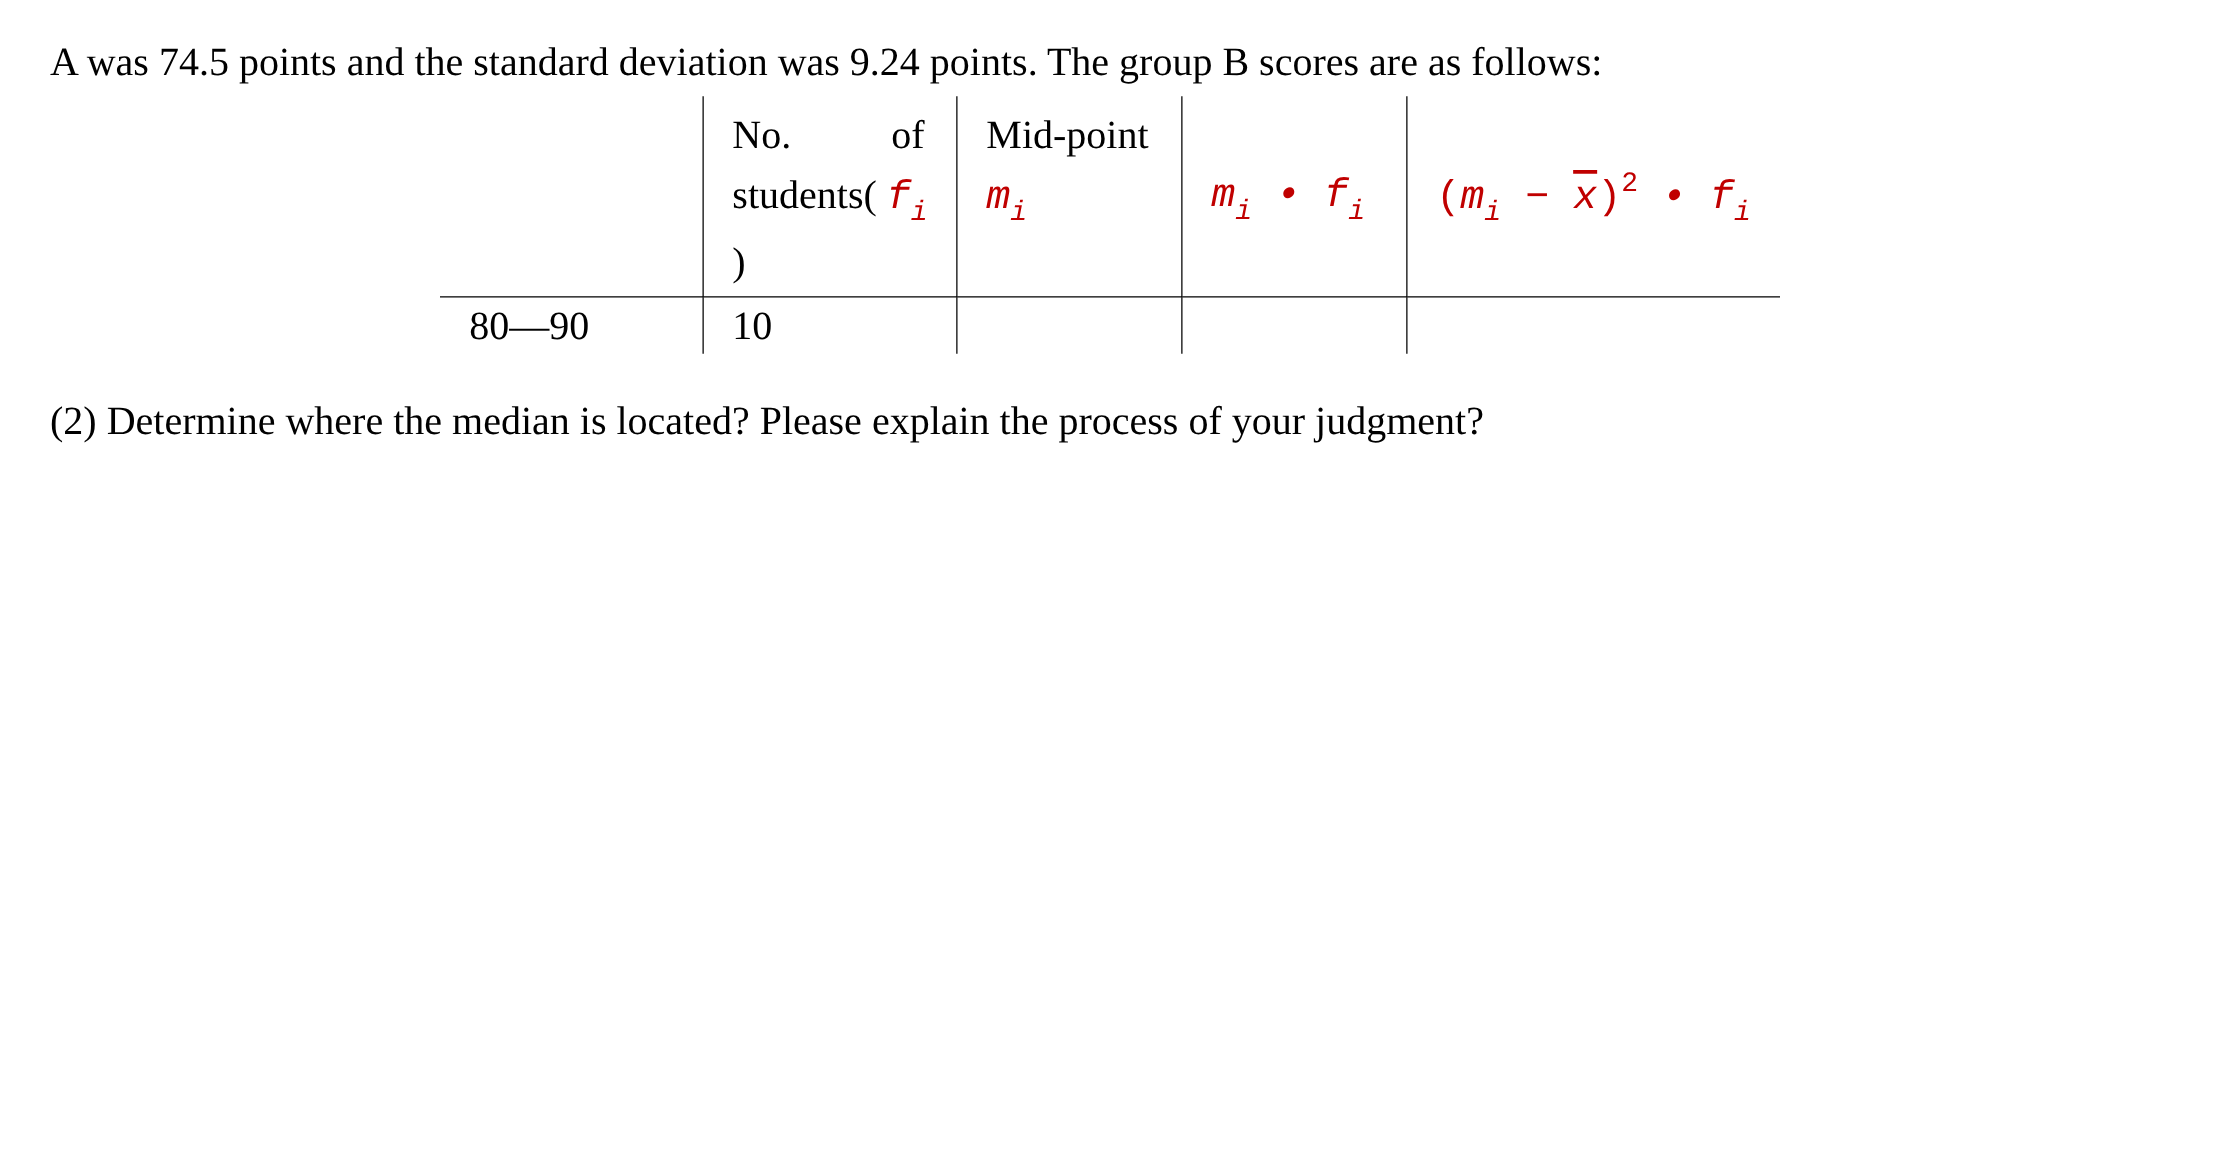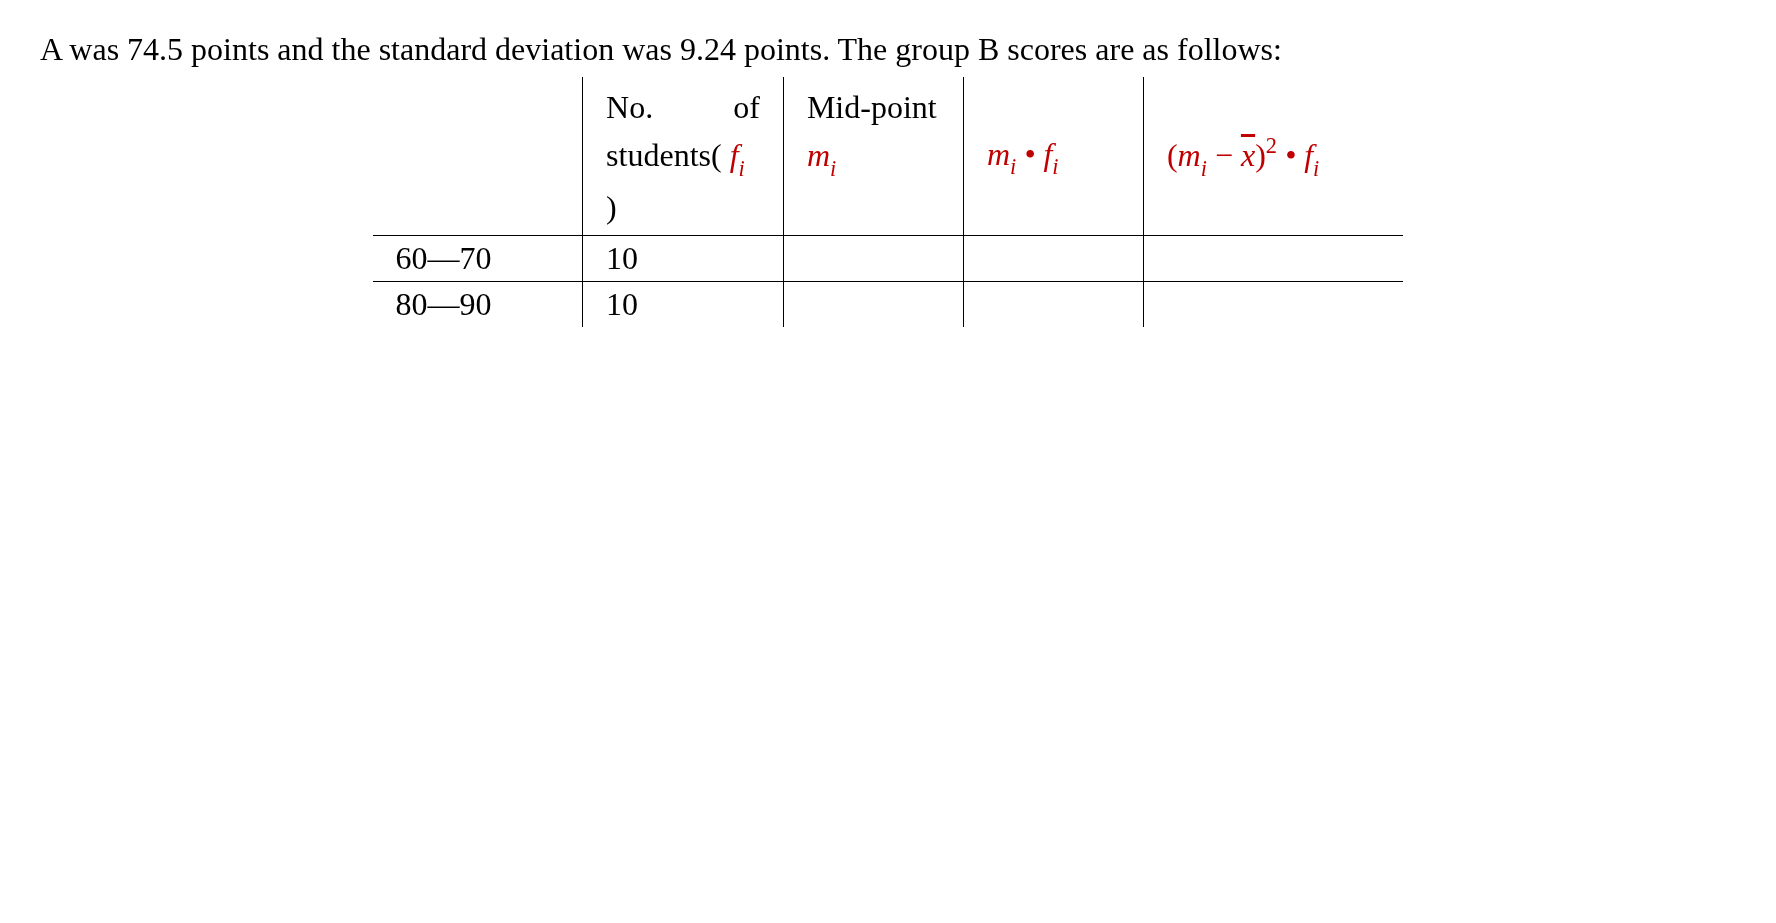--- a/index.html
+++ b/index.html
@@ -61,21 +61,21 @@
     }
     .superscript {
       font-size: 0.7em;
       vertical-align: super;
       position: relative;
       top: -2px;
     }
     .red-math {
       color: #c00000;
       font-style: italic;
-      font-family: Liberation Serif, serif;
+      font-family: Liberation Mono, monospace;
     }
     .overline {
       text-decoration: overline;
     }
     .qa-block p {
       line-height: 1.45;
       text-align: justify;
     }
     .col2-header {
       line-height: 1.5;
@@ -119,30 +119,24 @@
       </span>
     </td>
     <td style="vertical-align: middle;">
       <span class="red-math">
         <span style="font-style: normal;">(</span><span>m</span><span class="subscript">i</span><span style="font-style: normal;"> − </span><span class="overline">x</span><span style="font-style: normal;">)</span><span class="superscript" style="font-style: normal;">2</span><span> • </span><span>f</span><span class="subscript">i</span>
       </span>
     </td>
   </tr>
 
   <tr>
-    <td>60—70</td>
-    <td>10</td>
-    <td></td>
-    <td></td>
-    <td></td>
-  </tr>
-  <tr>
     <td>80—90</td>
     <td>10</td>
     <td></td>
     <td></td>
     <td></td>
   </tr>
 </tbody>
   </table>
 
 <div class="qa-block">
+  <p>(2) Determine where the median is located? Please explain the process of your judgment?</p>
 </div>
 
 </body></html>

